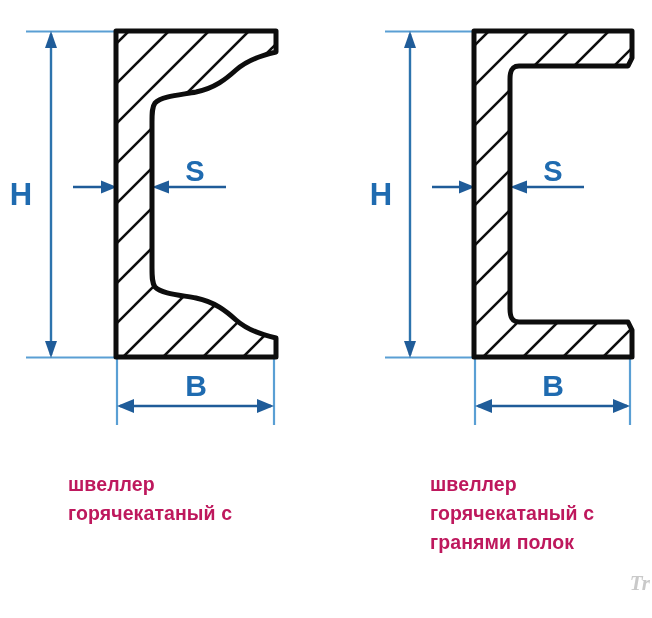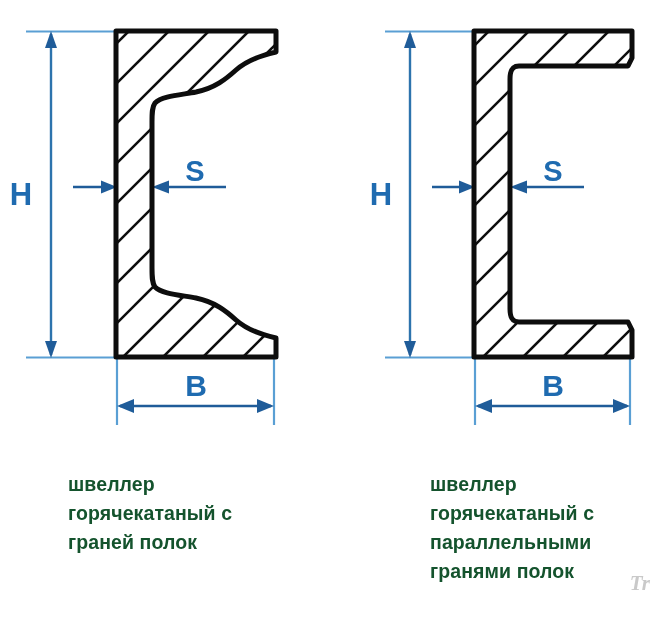--- a/index.html
+++ b/index.html
@@ -33,21 +33,21 @@
     top: 440px;
     width: 652px;
     height: 178px;
   }
   .caption {
     position: absolute;
     font-family: "Liberation Sans", sans-serif;
     font-weight: bold;
     font-size: 19.5px;
     line-height: 29px;
-    color: #14532d;
+    color: #be185d;
     letter-spacing: 0.1px;
   }
   .caption-left {
     left: 68px;
     top: 30px;
     width: 300px;
   }
   .caption-right {
     left: 430px;
     top: 30px;
@@ -247,24 +247,22 @@
           </g>
         </g>
       </g>
     </svg>
   </div>
 
   <div class="captions">
     <div class="caption caption-left">
       <span>швеллер</span>
       <span>горячекатаный с</span>
-      <span>граней полок</span>
     </div>
     <div class="caption caption-right">
       <span>швеллер</span>
       <span>горячекатаный с</span>
-      <span>параллельными</span>
       <span>гранями полок</span>
     </div>
     <div class="watermark">Tr</div>
   </div>
 
 </div>
 
 </body></html>

